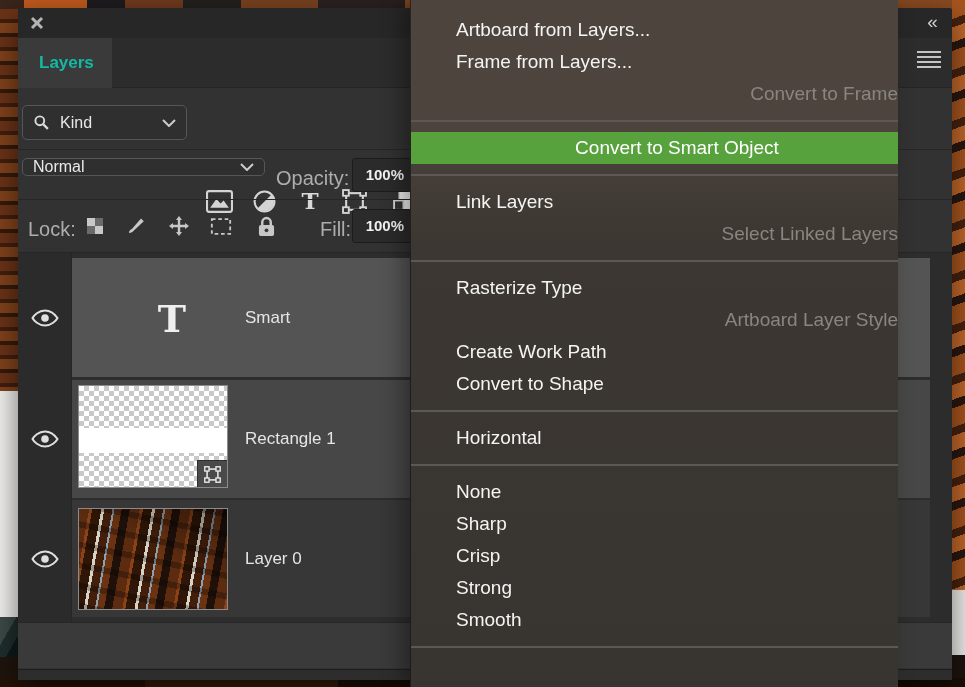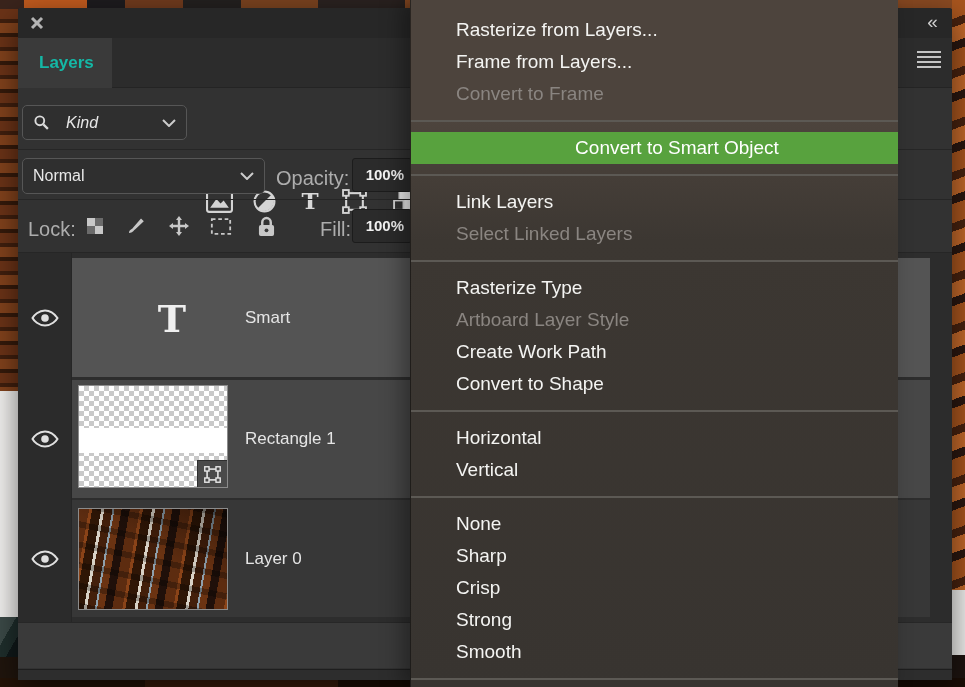--- a/index.html
+++ b/index.html
@@ -31,29 +31,29 @@
   .close-x { position:absolute; left:11px; top:7px; width:16px; height:16px; cursor:pointer; }
   .collapse { position:absolute; left:896px; top:1px; width:34px; height:26px; color:#cfcfcf; font-size:19px; letter-spacing:-3px; text-align:center; line-height:26px; cursor:pointer; }
   .tabbar { position:absolute; left:0; top:30px; width:934px; height:50px; background:#2c2c2c; border-bottom:1px solid #242424; }
   .tab { position:absolute; left:0; top:0; width:94px; height:50px; background:#3a3a3a;
     color:#14b8a6; font-size:17px; font-weight:bold; line-height:50px; padding-left:21px; }
   .hamburger { position:absolute; left:899px; top:13px; width:24px; height:17px;
     background:repeating-linear-gradient(180deg,#c4c4c4 0 2px,transparent 2px 5px); cursor:pointer; }
 
   .filter-row { position:absolute; left:0; top:80px; width:934px; height:62px; border-bottom:1px solid #262626; }
   .combo { position:absolute; background:#2f2f2f; border:1px solid #565656; border-radius:5px; display:flex; align-items:center; cursor:pointer; }
-  .kind-combo { left:4px; top:17px; width:165px; height:35px; padding:0 10px; gap:16px;font-style:italic; }
+  .kind-combo { left:4px; top:17px; width:165px; height:35px; padding:0 10px; gap:10px; }
   .combo-label { color:#e8e8e8; font-size:16px; flex:1; }
   .chev { width:14px; height:8px; flex:none; }
   .ficon { position:absolute; top:100px; width:28px; height:26px; display:flex; align-items:center; justify-content:center; cursor:pointer; }
   .ficon svg { display:block; }
   .ficon-type { color:#d8d8d8; font-family:"DejaVu Serif", serif; font-weight:bold; font-size:23px; line-height:26px; }
 
   .blend-row { position:absolute; left:0; top:142px; width:934px; height:50px; border-bottom:1px solid #262626; }
-  .blend-select { left:4px; top:8px; width:243px; height:36px; padding:0 10px; }
+  .blend-select { left:4px; top:8px; width:243px; height:18px; padding:0 10px; }
   .field-label { position:absolute; color:#adadad; font-size:20px; }
   .value-box { position:absolute; background:#2b2b2b; border:1px solid #1c1c1c; border-radius:3px;
     color:#f2f2f2; font-size:15px; font-weight:bold; text-align:right; padding:0 7px; line-height:32px; cursor:text; }
 
   .lock-row { position:absolute; left:0; top:192px; width:934px; height:53px; border-bottom:1px solid #262626; }
   .licon { position:absolute; top:15px; width:22px; height:22px; display:flex; align-items:center; justify-content:center; cursor:pointer; }
 
   .rows-area { position:absolute; left:0; top:245px; width:934px; height:369px; background:#2d2d2d; }
   .eye-col { position:absolute; left:0; top:0; width:54px; height:369px; background:#2b2b2b; border-right:1px solid #262626; }
   .eye { position:absolute; left:13px; width:28px; height:18px; cursor:pointer; }
@@ -80,21 +80,21 @@
 
   .empty-area { position:absolute; left:0; top:614px; width:934px; height:46px; background:#3a3a3a; border-top:1px solid #272727; }
   .bottom-bar { position:absolute; left:0; top:661px; width:934px; height:11px; background:#2d2d2d; border-top:1px solid #1e1e1e; }
 
   
   .menu { position:absolute; left:410px; top:0; width:488px; height:687px; z-index:2;
     background:linear-gradient(180deg,#4d443d 0 120px,#3c3732 240px,#383430 100%);
     border-left:1px solid rgba(0,0,0,.45); box-shadow:-8px 0 20px rgba(0,0,0,.35);
     padding-top:14px; }
   .mi { height:32px; line-height:32px; padding-left:45px; font-size:19px; color:#f4f4f2; white-space:nowrap; cursor:pointer; }
-  .mi.disabled { color:#8a8581; cursor:default; }
+  .mi.disabled { color:#8a8581; cursor:default;text-align:right; }
   .mi.hl { color:#ffffff; }
   .mdiv { height:2px; background:#5c5954; margin:10px 0; }
 </style>
 </head>
 <body>
 
 <div class="canvas">
 
   <div class="bg bg-top"></div>
   <div class="bg bg-left-shingles"></div>
@@ -255,40 +255,39 @@
         <div class="thumb thumb-img"></div>
         <span class="layer-label">Layer 0</span>
       </div>
     </div>
 
     <div class="empty-area"></div>
     <div class="bottom-bar"></div>
   </div>
 
   <div class="menu">
-    <div class="mi">Rasterize from Layers...</div>
+    <div class="mi">Artboard from Layers...</div>
     <div class="mi">Frame from Layers...</div>
     <div class="mi disabled">Convert to Frame</div>
     <div class="mdiv"></div>
 
     <div class="mi hl" style="background: rgb(88, 162, 62); text-align: center;">Convert to Smart Object</div>
     <div class="mdiv"></div>
 
     <div class="mi">Link Layers</div>
     <div class="mi disabled">Select Linked Layers</div>
     <div class="mdiv"></div>
 
     <div class="mi">Rasterize Type</div>
     <div class="mi disabled">Artboard Layer Style</div>
     <div class="mi">Create Work Path</div>
     <div class="mi">Convert to Shape</div>
     <div class="mdiv"></div>
 
     <div class="mi">Horizontal</div>
-    <div class="mi">Vertical</div>
     <div class="mdiv"></div>
 
     <div class="mi">None</div>
     <div class="mi">Sharp</div>
     <div class="mi">Crisp</div>
     <div class="mi">Strong</div>
     <div class="mi">Smooth</div>
     <div class="mdiv"></div>
   </div>
 

